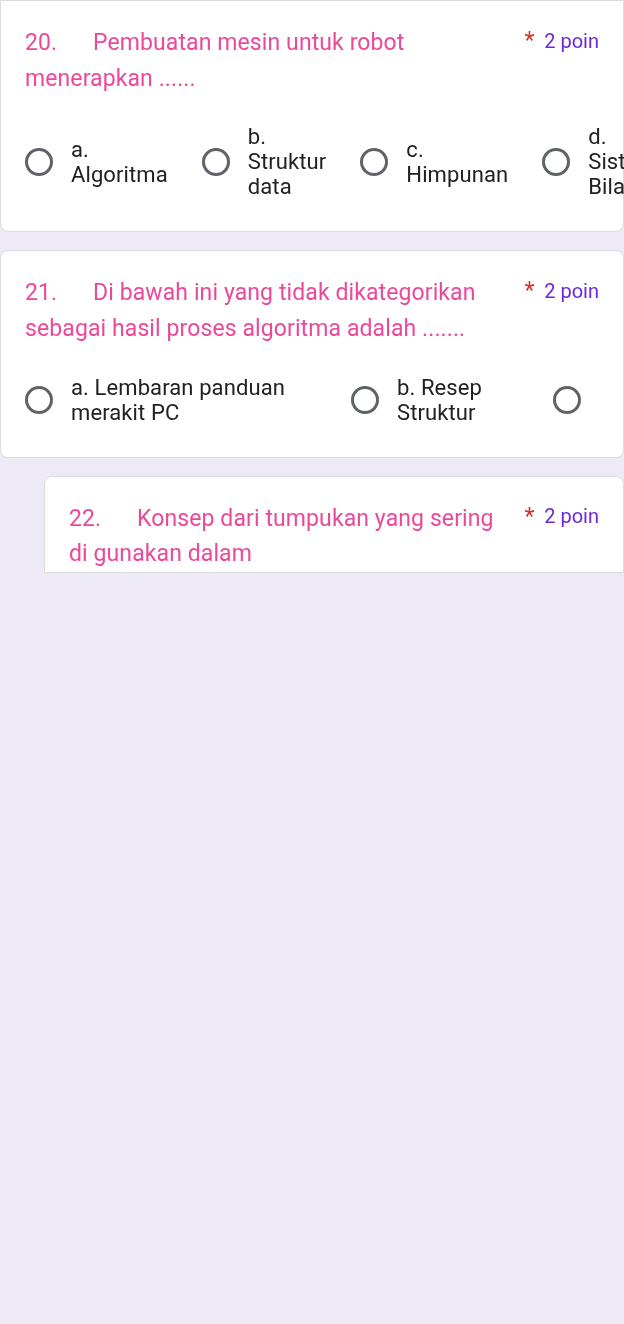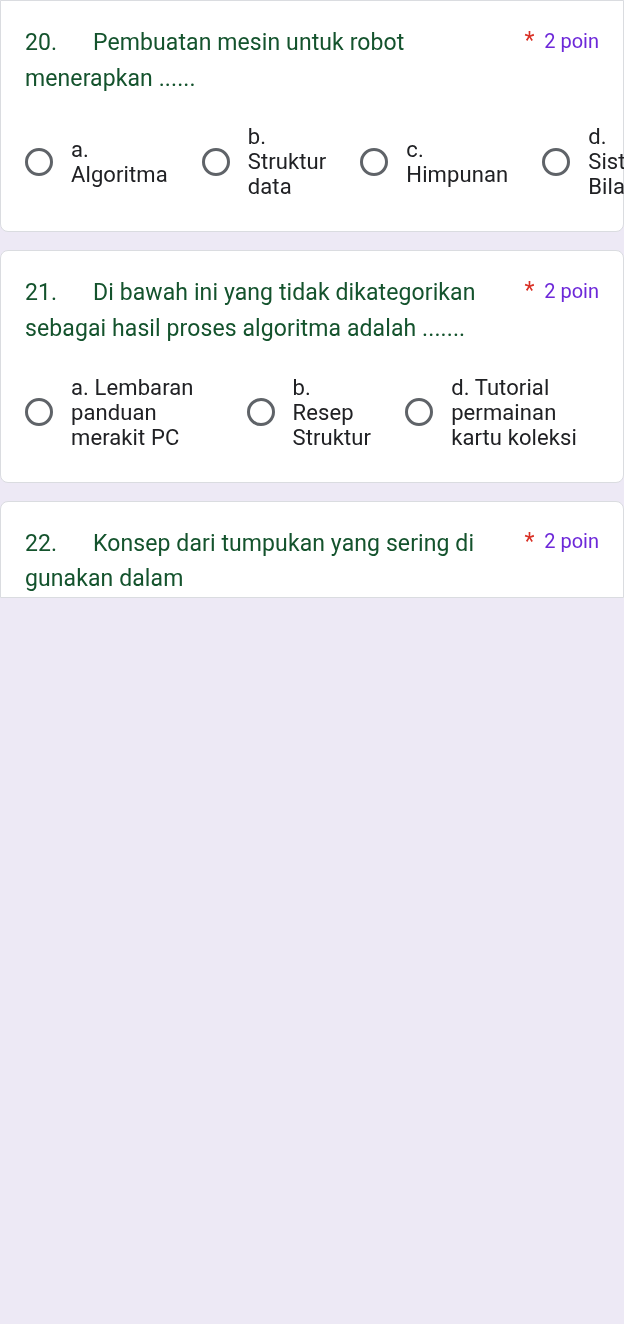--- a/index.html
+++ b/index.html
@@ -14,21 +14,21 @@
     padding: 24px 24px 32px 24px;
     margin-bottom: 18px;
     border: 1px solid #dadce0;
   }
   .card.mid { border-radius: 8px; margin-top: 12px; }
   .card.last { border-radius: 8px 8px 0 0; margin-bottom: 0; }
   .qrow { display: flex; align-items: flex-start; margin-bottom: 28px; }
   .qtext {
     flex: 1;
     font-size: 23px;
-    color: #14532d;
+    color: #ec4899;
     line-height: 1.55;
     letter-spacing: 0.1px;
   }
   .qnum { display: inline-block; min-width: 68px; }
   .meta { white-space: nowrap; margin-left: 10px; padding-top: 2px; }
   .req { color: #d93025; font-size: 23px; vertical-align: middle; }
   .pts { color: #6d28d9; font-size: 20px; margin-left: 6px; vertical-align: middle; }
   .options { display: flex; flex-direction: row; gap: 34px; }
   .option { display: flex; align-items: center; cursor: pointer; }
   .radio {
@@ -87,26 +87,25 @@
     <div class="option">
       <span class="radio"></span>
       <span class="optlabel">a. Lembaran panduan merakit PC</span>
     </div>
     <div class="option">
       <span class="radio"></span>
       <span class="optlabel">b. Resep Struktur</span>
     </div>
     <div class="option">
       <span class="radio"></span>
-      <span class="optlabel">d. Tutorial permainan kartu koleksi</span>
     </div>
   </div>
 </div>
 
-<div class="card last" style="padding-bottom:0;">
+<div class="card last" style="padding-bottom:0;margin-left:44px;">
   <div class="qrow" style="margin-bottom:0;">
     <div class="qtext">
       <span class="qnum">22.</span><span>Konsep dari tumpukan yang sering di gunakan dalam</span>
     </div>
     <div class="meta">
       <span class="req">*</span>
       <span class="pts">2 poin</span>
     </div>
   </div>
 </div>

